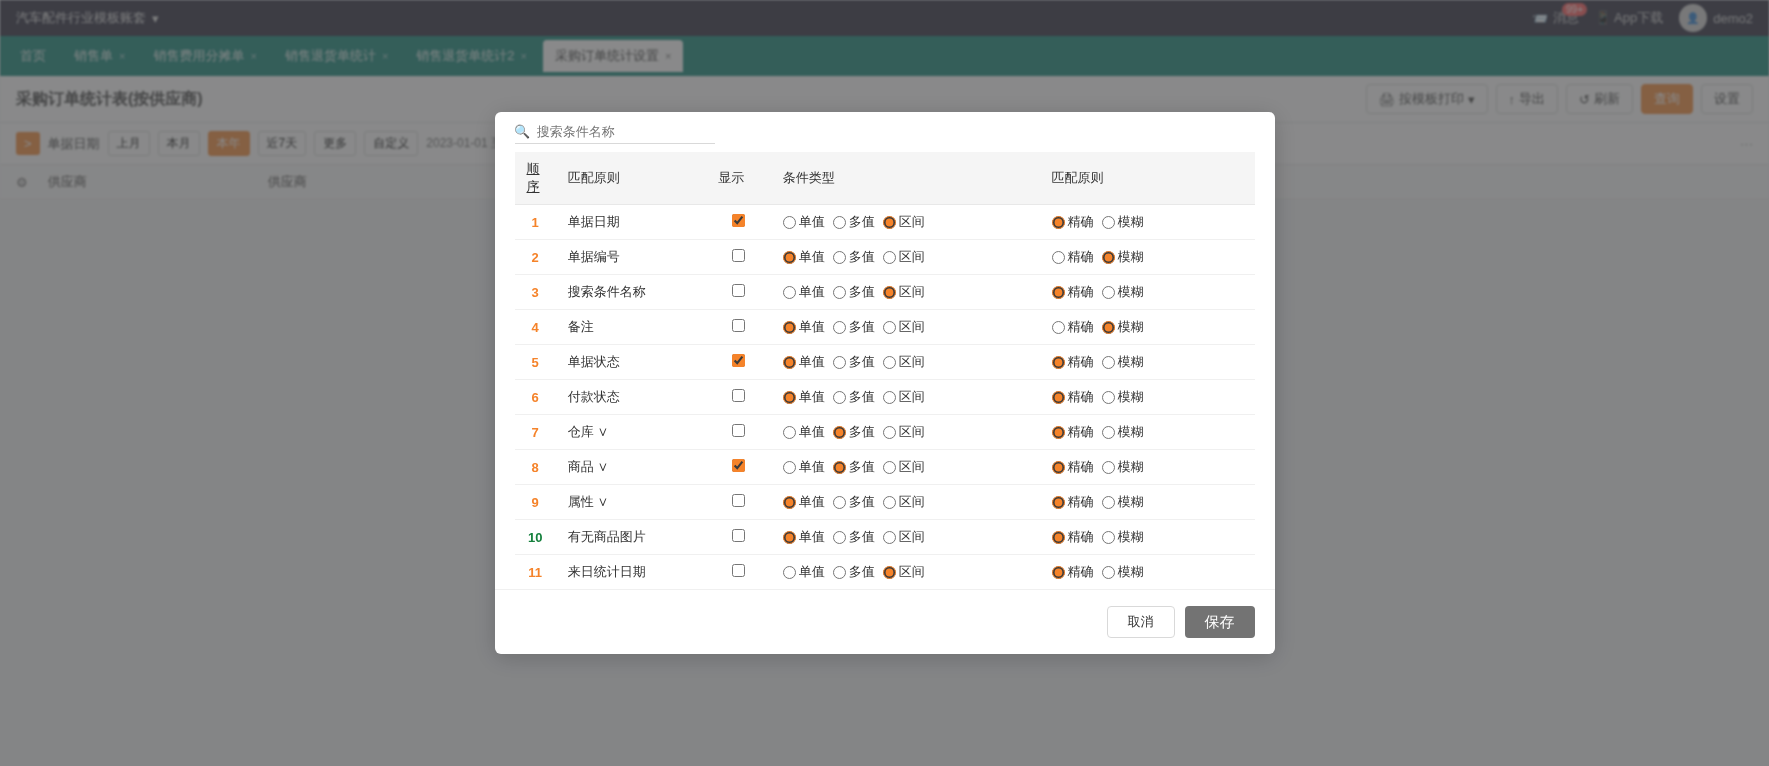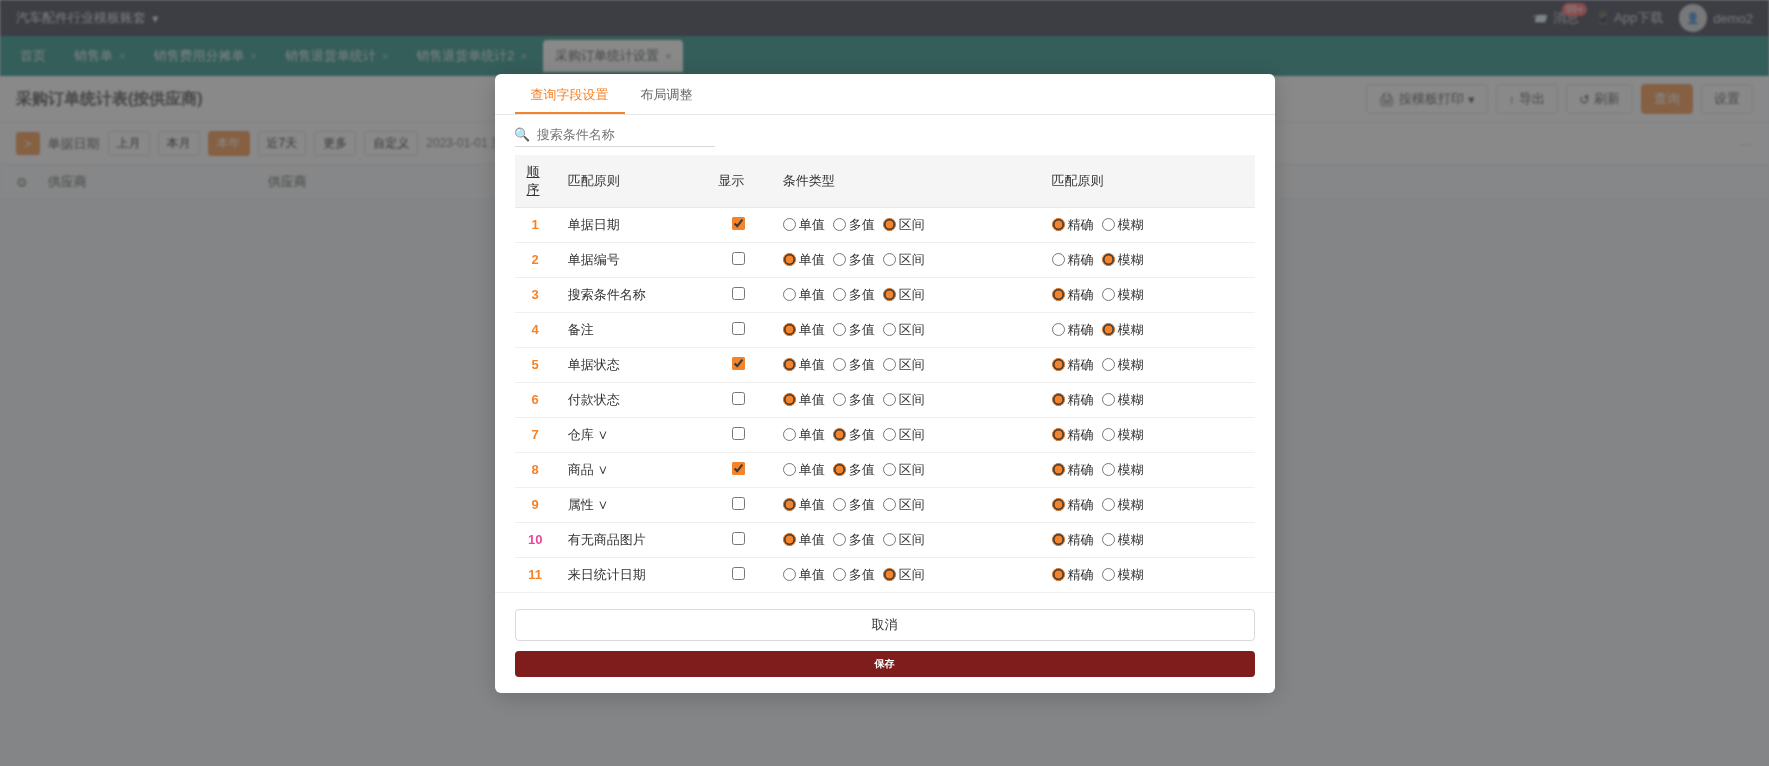--- a/index.html
+++ b/index.html
@@ -141,24 +141,23 @@
     .radio-item { display: inline-flex; align-items: center; gap: 3px; cursor: pointer; }
     .radio-item input[type="radio"] { accent-color: #f5832a; cursor: pointer; }
 
     
     .modal-footer {
       display: flex;
       justify-content: flex-end;
       gap: 10px;
       padding: 16px 20px;
       border-top: 1px solid #f0f0f0;
-      flex-direction: column;
     }
     .btn-cancel { padding: 6px 20px; border-radius: 4px; border: 1px solid #d9d9d9; background: #fff; color: #333; cursor: pointer; font-size: 13px; }
-    .btn-save { padding: 6px 20px; border-radius: 4px; border: none; background: #7f1d1d; color: #fff; cursor: pointer; font-size: 10px; font-weight: bold; }
+    .btn-save { padding: 6px 20px; border-radius: 4px; border: none; background: #737373; color: #fff; cursor: pointer; font-size: 15px; }
 
     
     .modal-table::-webkit-scrollbar { width: 6px; }
     .modal-table::-webkit-scrollbar-thumb { background: #ccc; border-radius: 3px; }
 
     
     .bg-content { filter: blur(1px); opacity: 0.6; pointer-events: none; }
 
     .col-setting { width: 30px; text-align: center; text-decoration: underline; }
     .col-name { width: 140px; }
@@ -263,28 +262,20 @@
       <span style="width:200px; color:#333;">供应商</span>
       <span style="flex:1; color:#333;">供应商</span>
     </div>
   </div>
 </div>
 
 <div class="modal-overlay">
   <div class="modal">
 
 
-    <div class="modal-tabs">
-      <div class="modal-tab active">
-        <span>查询字段设置</span>
-      </div>
-      <div class="modal-tab">
-        <span>布局调整</span>
-      </div>
-    </div>
 
     <div class="modal-search">
       <div class="search-box">
         <span class="search-icon">🔍</span>
         <input type="text" style="width: 150px; border: none; outline: none; font-size: 13px;" placeholder="搜索条件名称">
       </div>
     </div>
 
     <div class="modal-table">
       <table>
@@ -589,21 +580,21 @@
                     <span>精确</span>
                   </label>
                   <label class="radio-item">
                     <input type="radio" name="match-8" style="">
                     <span>模糊</span>
                   </label>
                 </div>
               </td>
             </tr>
             <tr>
-              <td style="text-align: center; color: #ec4899; font-weight: bold;">10</td>
+              <td style="text-align: center; color: #15803d; font-weight: bold;">10</td>
               <td>有无商品图片</td>
               <td style="text-align: center;"><input type="checkbox" style="accent-color: rgb(245, 131, 42); cursor: pointer;"></td>
               <td>
                 <div class="radio-group">
                   <label class="radio-item">
                     <input type="radio" name="type-9" checked="" style="">
                     <span>单值</span>
                   </label>
                   <label class="radio-item">
                     <input type="radio" name="type-9" style="">

